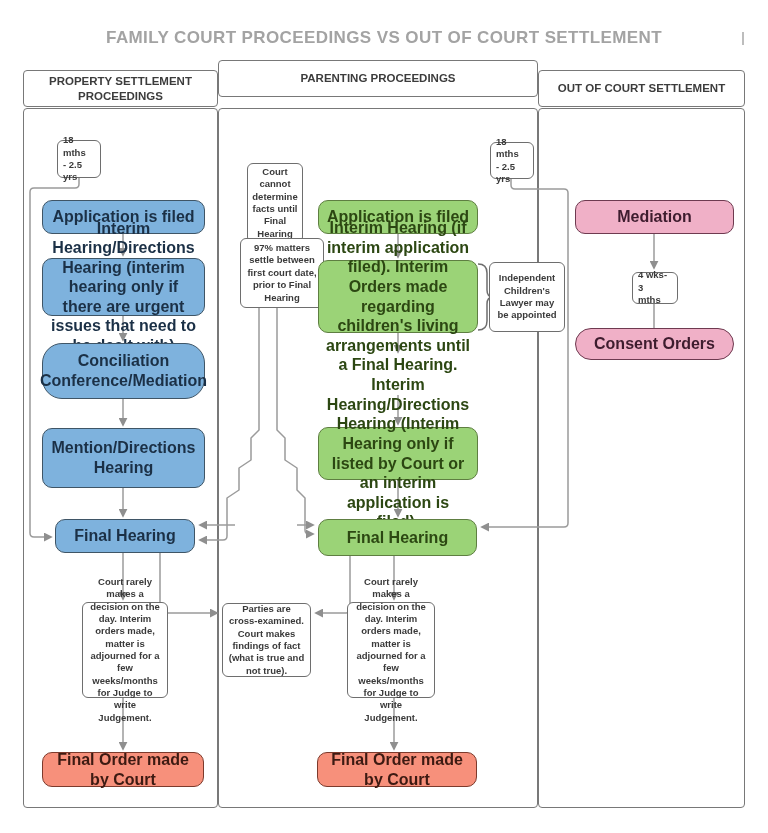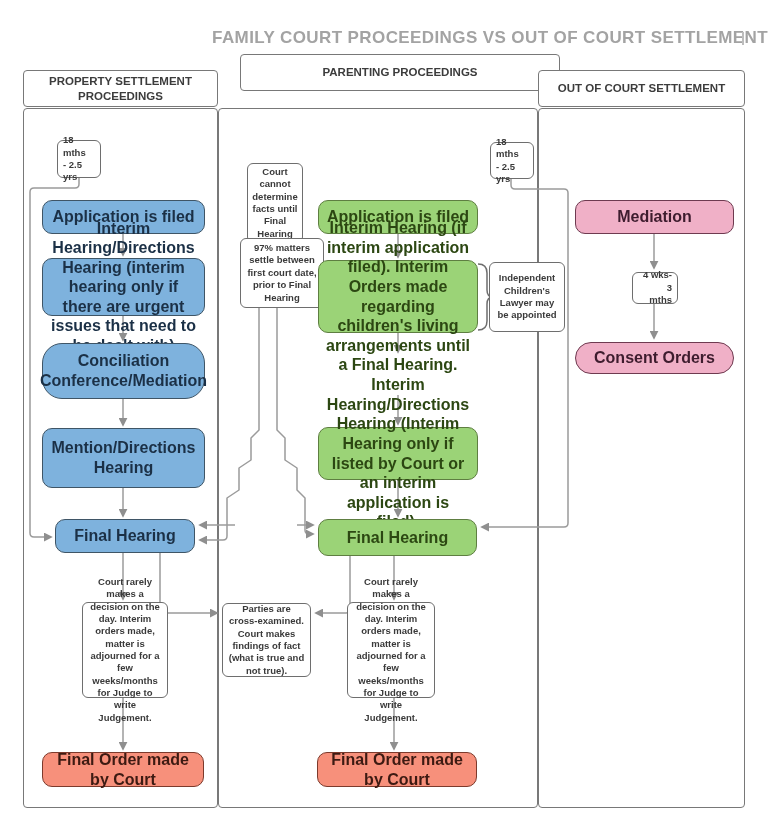--- a/index.html
+++ b/index.html
@@ -1,21 +1,21 @@
 <!DOCTYPE html>
 <html><head>
 <meta charset="utf-8">
 <style>
   html,body{margin:0;padding:0;background:#ffffff;}
   .canvas{
     position:relative;width:768px;height:833px;background:#ffffff;overflow:hidden;
     font-family:"Liberation Sans", sans-serif;
   }
   .title{
-    position:absolute;left:0;top:28px;width:768px;text-align:right;
+    position:absolute;left:0;top:28px;width:768px;text-align:center;
     font-size:17px;font-weight:bold;letter-spacing:0.4px;color:#a3a3a3;
   }
   .title-mark{position:absolute;left:742px;top:32px;width:2px;height:13px;background:#bdbdbd;}
   .cell{
     position:absolute;background:#ffffff;border:1px solid #787878;border-radius:4px;
     box-sizing:border-box;
   }
   .header-cell{
     display:flex;align-items:center;justify-content:center;text-align:center;
     font-size:11.5px;font-weight:bold;color:#3c3c3c;line-height:1.25;padding:0 14px;
@@ -38,21 +38,21 @@
 </style>
 </head>
 <body>
 
 <div class="canvas">
 
   <div class="title">FAMILY COURT PROCEEDINGS VS OUT OF COURT SETTLEMENT</div>
   <div class="title-mark"></div>
 
   <div class="cell header-cell" style="left:23px;top:70px;width:195px;height:37px;">PROPERTY SETTLEMENT PROCEEDINGS</div>
-  <div class="cell header-cell" style="left:218px;top:54px;width:320px;height:37px;margin-left:22px;">PARENTING PROCEEDINGS</div>
+  <div class="cell header-cell" style="left:218px;top:60px;width:320px;height:37px;">PARENTING PROCEEDINGS</div>
   <div class="cell header-cell" style="left:538px;top:70px;width:207px;height:37px;">OUT OF COURT SETTLEMENT</div>
 
   <div class="cell" style="left:23px;top:108px;width:195px;height:700px;"></div>
   <div class="cell" style="left:218px;top:108px;width:320px;height:700px;"></div>
   <div class="cell" style="left:538px;top:108px;width:207px;height:700px;"></div>
 
   <svg class="connectors" width="768" height="833" viewBox="0 0 768 833">
     <defs>
       <marker id="arr" viewBox="0 0 10 10" refX="8" refY="5" markerWidth="6" markerHeight="6" orient="auto">
         <path d="M0,0 L10,5 L0,10 Z" fill="#8f8f8f"></path>
@@ -107,17 +107,17 @@
   <div class="node green" style="left:318px;top:200px;width:160px;height:34px;">Application is filed</div>
   <div class="node green" style="left:318px;top:260px;width:160px;height:73px;">Interim Hearing (if interim application filed). Interim Orders made regarding children's living arrangements until a Final Hearing.</div>
   <div class="node note" style="left:489px;top:262px;width:76px;height:70px;border-radius:6px;">Independent Children's Lawyer may be appointed</div>
   <div class="node green" style="left:318px;top:427px;width:160px;height:53px;">Interim Hearing/Directions Hearing (Interim Hearing only if listed by Court or an interim application is filed).</div>
   <div class="node green" style="left:318px;top:519px;width:159px;height:37px;">Final Hearing</div>
   <div class="node note" style="left:222px;top:603px;width:89px;height:74px;border-radius:6px;">Parties are cross-examined. Court makes findings of fact (what is true and not true).</div>
   <div class="node note" style="left:347px;top:602px;width:88px;height:96px;border-radius:6px;">Court rarely makes a decision on the day. Interim orders made, matter is adjourned for a few weeks/months for Judge to write Judgement.</div>
   <div class="node salmon" style="left:317px;top:752px;width:160px;height:35px;">Final Order made by Court</div>
 
   <div class="node pink" style="left:575px;top:200px;width:159px;height:34px;">Mediation</div>
-  <div class="node note pre" style="left:632px;top:272px;width:46px;height:32px;border-radius:6px;text-align:right;">4 wks- 3
+  <div class="node note pre" style="left:632px;top:272px;width:46px;height:32px;border-radius:6px;">4 wks- 3
 mths</div>
-  <div class="node pink" style="left:575px;top:342px;width:159px;height:32px;border-radius:16px;">Consent Orders</div>
+  <div class="node pink" style="left:575px;top:328px;width:159px;height:32px;border-radius:16px;">Consent Orders</div>
 
 </div>
 
 </body></html>

